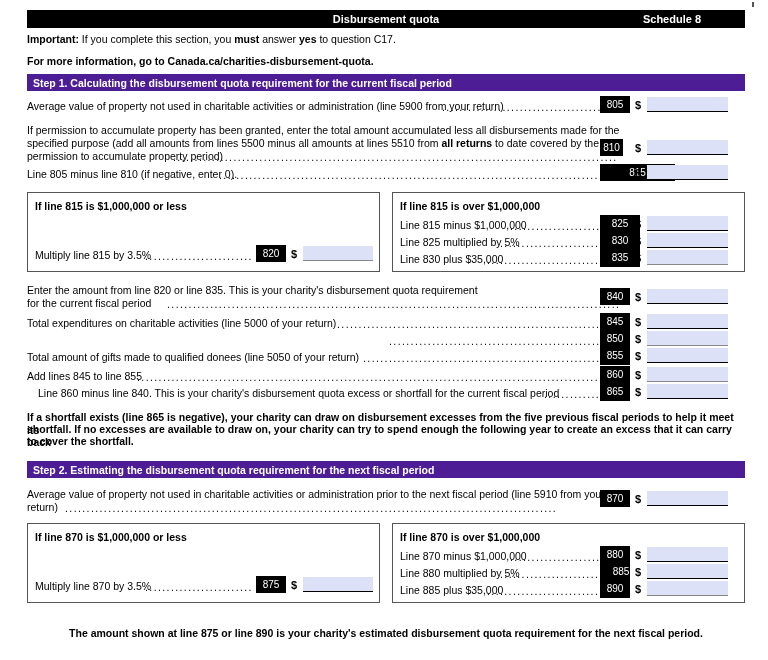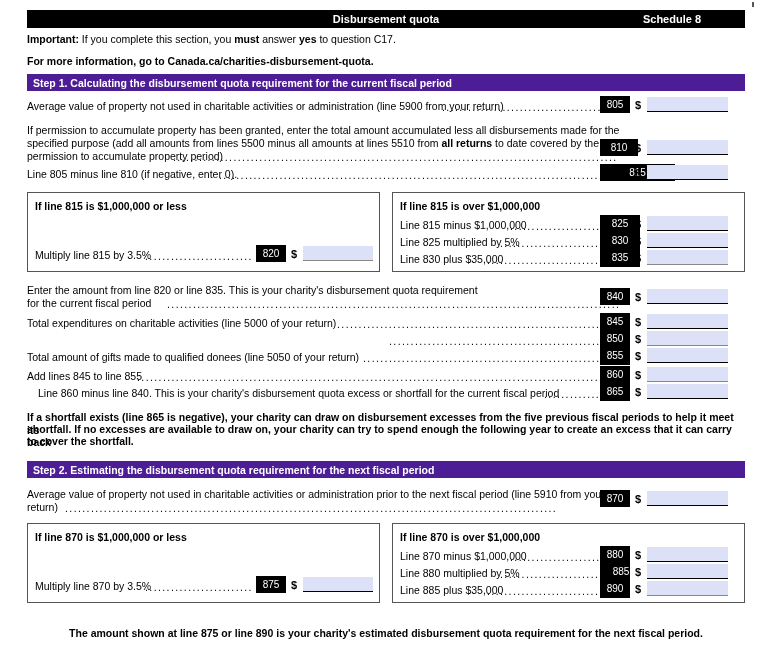--- a/index.html
+++ b/index.html
@@ -165,21 +165,21 @@
   <div class="lnbox" style="left:573px; top:96px; width:30px; height:17px;">
       <span class="ln" style="top:3px;">805</span>
     </div>
   <div class="dollar" style="left:608px; top:99px;">$</div>
   <div class="field" style="left:620px; top:97px; width:81px; height:14px;"></div>
 
   <div class="txt" style="left:0; top:124px;">If permission to accumulate property has been granted, enter the total amount accumulated less all disbursements made for the</div>
   <div class="txt" style="left:0; top:137px;"><span>specified purpose (add all amounts from lines 5500 minus all amounts at lines 5510 from </span><span class="b">all returns</span><span> to date covered by the</span></div>
   <div class="txt" style="left:0; top:150px;">permission to accumulate property period)</div>
   <div class="leader" style="left:146px; top:151px; width:445px;">..................................................................................................................</div>
-  <div class="lnbox" style="left:573px; top:139px; width:38px; height:17px;">
+  <div class="lnbox" style="left:573px; top:139px; width:23px; height:17px;">
       <span class="ln" style="top:3px;">810</span>
     </div>
   <div class="dollar" style="left:608px; top:142px;">$</div>
   <div class="field" style="left:620px; top:140px; width:81px; height:14px;"></div>
 
   <div class="txt" style="left:0; top:168px;">Line 805 minus line 810 (if negative, enter 0).</div>
   <div class="leader" style="left:192px; top:169px; width:399px;">..................................................................................................................</div>
   <div class="lnbox" style="left:573px; top:164px; width:30px; height:17px;padding-left:45px;">
       <span class="ln" style="top:3px;">815</span>
     </div>

